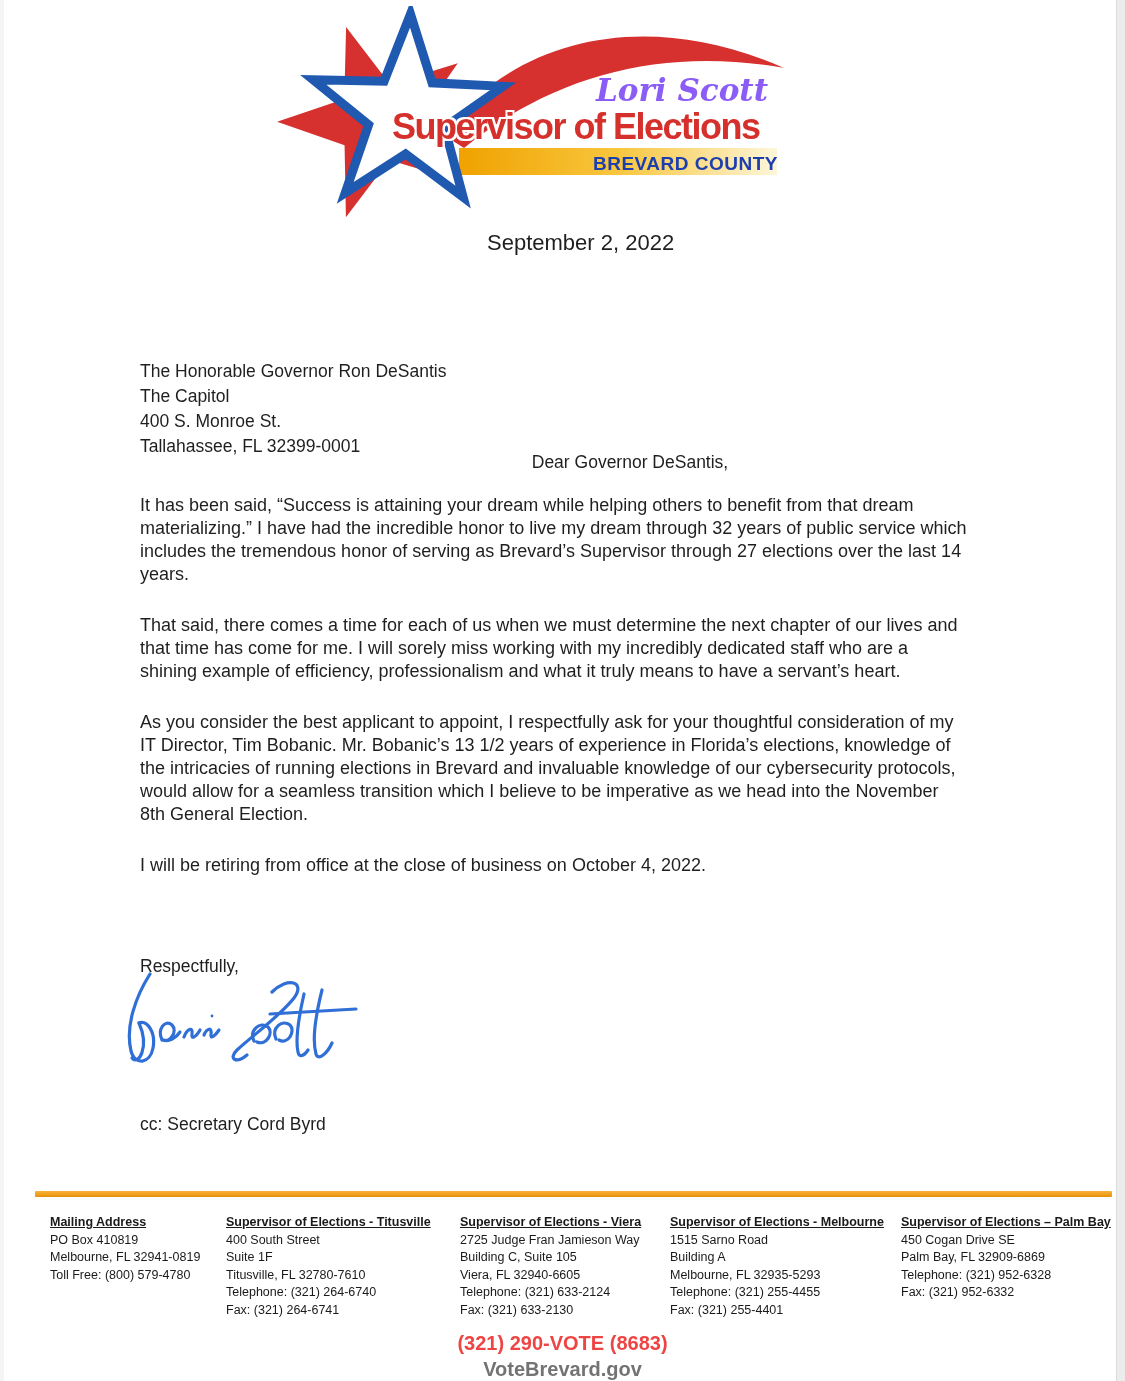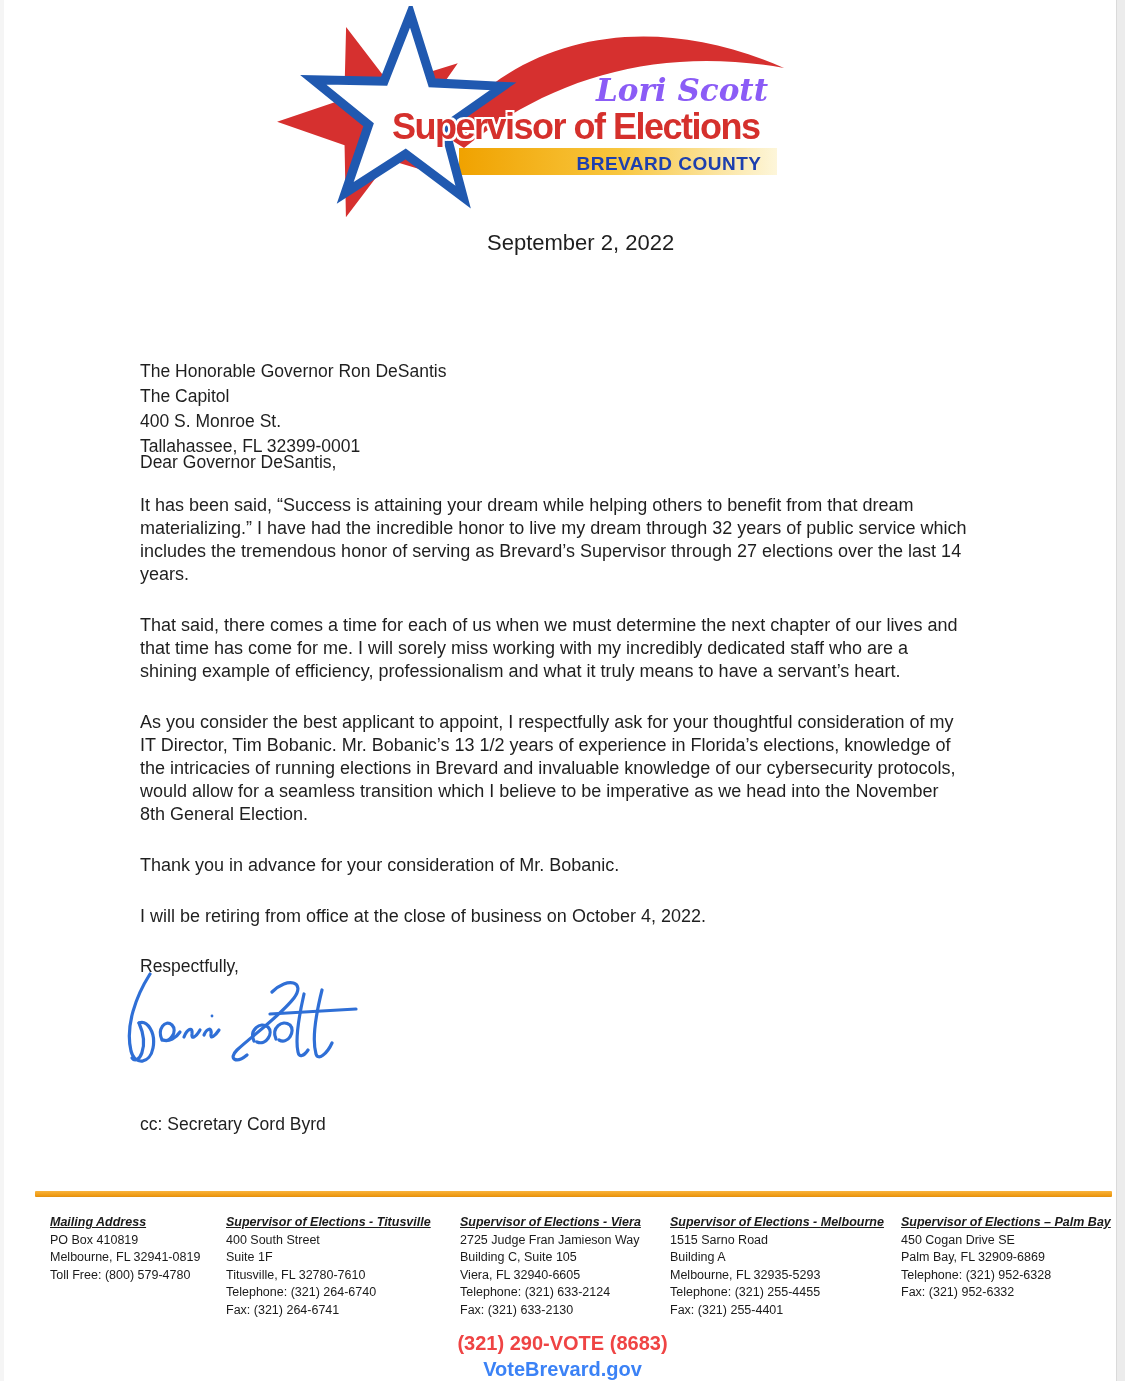--- a/index.html
+++ b/index.html
@@ -19,50 +19,50 @@
     position:absolute; left:300px; top:66px; width:260px;
     font-family:"DejaVu Serif", serif; font-style:italic; font-weight:700;
     font-size:31px; color:#8b5cf6; text-align:center; white-space:nowrap;
   }
   .logo-title {
     position:absolute; left:140px; top:100px;
     font-size:36px; font-weight:700; letter-spacing:-1.5px; color:#d5302c; white-space:nowrap;
     text-shadow:2px 2px 0 #fff, -2px -2px 0 #fff, 2px -2px 0 #fff, -2px 2px 0 #fff;
   }
   .logo-county {
-    position:absolute; left:308px; top:147px; width:218px; text-align:center;
+    position:absolute; left:308px; top:147px; width:218px; text-align:right;
     font-size:19px; font-weight:700; letter-spacing:0.5px; color:#1d3fae; white-space:nowrap;
   }
 
   
   .date { position:absolute; left:487px; top:230px; font-size:22px; }
   .recipient { position:absolute; left:140px; top:324px; font-size:17.5px; line-height:25px; white-space:pre;margin-top:35px; }
   .letter-flow { position:absolute; left:140px; top:452px; width:980px; }
-  .salutation { font-size:17.5px; margin:0 0 21px 0; }
+  .salutation { font-size:17.5px; margin:0 0 21px 0;text-align:center; }
   .para { font-size:18px; line-height:23px; margin:0 0 28px 0; white-space:pre-line; }
   .closing { position:absolute; left:140px; top:956px; font-size:17.5px; }
   .signature-svg { position:absolute; left:120px; top:962px; }
   .cc-line { position:absolute; left:140px; top:1080px; font-size:17.5px;margin-top:34px; }
 
   
   .footer-rule { position:absolute; left:35px; top:1191px; width:1077px; height:6px;
     background:linear-gradient(180deg,#f8b33c 0%, #f09c14 70%, #e08e10 100%); border-radius:1px; }
   .footer-cols { position:absolute; left:50px; top:1214px; display:flex; }
   .footer-col { font-size:12.5px; line-height:17.5px; color:#1a1a1a; }
   .footer-col:nth-child(1){ width:176px; }
   .footer-col:nth-child(2){ width:217px; }
   .footer-col:nth-child(3){ width:210px;margin-left:17px; }
   .footer-col:nth-child(4){ width:231px; }
   .footer-col:nth-child(5){ width:240px; }
-  .footer-col-title { font-weight:700; text-decoration:underline; white-space:pre;font-style:italic; }
+  .footer-col-title { font-weight:700; text-decoration:underline; white-space:pre; }
   .footer-col-lines { white-space:pre; }
   .footer-phone { position:absolute; left:0; top:1332px; width:1125px; text-align:center;
     font-size:20px; font-weight:700; color:#ef4444; }
   .footer-site { position:absolute; left:0; top:1358px; width:1125px; text-align:center;
-    font-size:20px; font-weight:700; color:#3b82f6; }
+    font-size:20px; font-weight:700; color:#737373; }
 </style>
 </head>
 <body>
 
 <div class="page">
 
   <div class="scan-edge-left"></div>
   <div class="scan-edge-right"></div>
 
   <div class="logo">
@@ -104,21 +104,20 @@
 includes the tremendous honor of serving as Brevard’s Supervisor through 27 elections over the last 14
 years.</p>
         <p class="para">That said, there comes a time for each of us when we must determine the next chapter of our lives and
 that time has come for me. I will sorely miss working with my incredibly dedicated staff who are a
 shining example of efficiency, professionalism and what it truly means to have a servant’s heart.</p>
         <p class="para">As you consider the best applicant to appoint, I respectfully ask for your thoughtful consideration of my
 IT Director, Tim Bobanic. Mr. Bobanic’s 13 1/2 years of experience in Florida’s elections, knowledge of
 the intricacies of running elections in Brevard and invaluable knowledge of our cybersecurity protocols,
 would allow for a seamless transition which I believe to be imperative as we head into the November
 8th General Election.</p>
-        <p class="para">Thank you in advance for your consideration of Mr. Bobanic.</p>
         <p class="para">I will be retiring from office at the close of business on October 4, 2022.</p>
       </div>
   </div>
 
   <div class="closing">Respectfully,</div>
 
   <svg class="signature-svg" width="245" height="112" viewBox="0 0 245 112" aria-hidden="true">
     <g fill="none" stroke="#2f6fd6" stroke-width="3.2" stroke-linecap="round" stroke-linejoin="round">
 
       <path d="M 30 12 C 16 34, 5 64, 11 89 C 15 104, 30 102, 33 86 C 36 70, 27 58, 19 61"></path>

